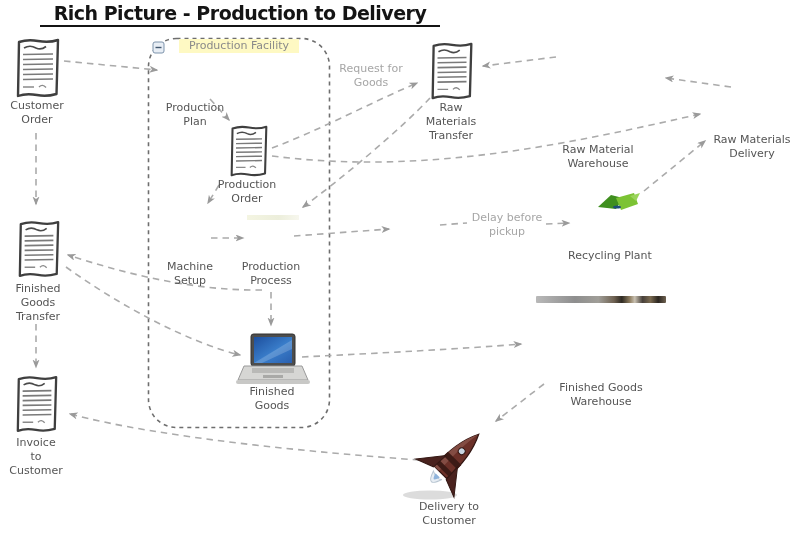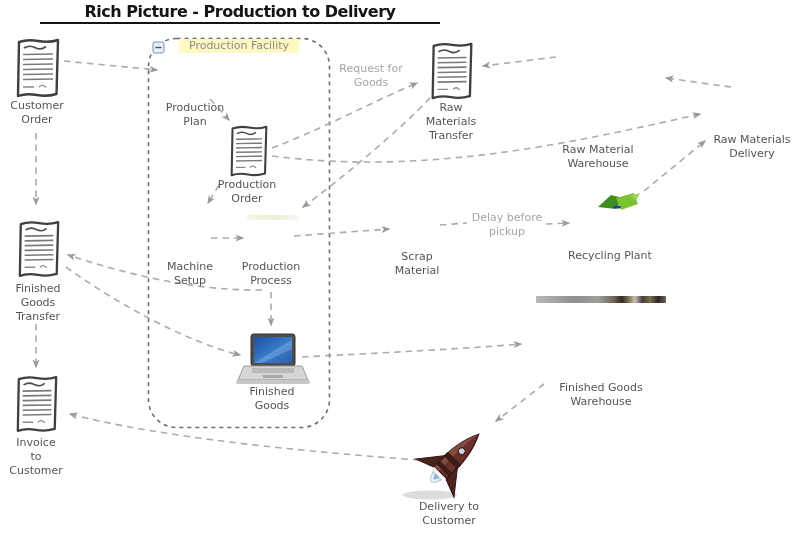--- a/index.html
+++ b/index.html
@@ -3,21 +3,21 @@
 <meta charset="utf-8">
 <style>
   html,body{margin:0;padding:0;background:#fff;}
   #canvas{
     position:relative;width:800px;height:535px;background:#fff;overflow:hidden;
     font-family:"DejaVu Sans",sans-serif;
   }
   #stage{position:absolute;left:0;top:0;}
   .title{
     position:absolute;left:40px;top:2px;width:400px;text-align:center;
-    font-size:16px;font-weight:bold;color:#141414;letter-spacing:-0.5px;
+    font-size:19px;font-weight:bold;color:#141414;letter-spacing:-0.5px;
     border-bottom:2px solid #141414;padding-bottom:1px;
   }
   .lbl{
     position:absolute;text-align:center;font-size:11px;line-height:1.28;
     color:#555;white-space:pre-line;letter-spacing:0px;
   }
   .lbl.light{color:#a6a6a6;}
   .lbl.gray{color:#8a8a8a;background:#fef9c3;}
   .photo-strip{
     position:absolute;left:536px;top:296px;width:130px;height:7px;
@@ -150,22 +150,20 @@
   <div class="lbl" style="left:548px;top:99px;width:100px;margin-top:44px;">Raw Material
 Warehouse</div>
   <div class="lbl" style="left:702px;top:133px;width:100px;">Raw Materials
 Delivery</div>
   <div class="lbl" style="left:154px;top:260px;width:72px;">Machine
 Setup</div>
   <div class="lbl light" style="left:467px;top:211px;width:80px;">Delay before
 pickup</div>
   <div class="lbl" style="left:232px;top:260px;width:78px;">Production
 Process</div>
-  <div class="lbl" style="left:381px;top:250px;width:72px;">Scrap
-Material</div>
   <div class="lbl" style="left:560px;top:249px;width:100px;">Recycling Plant</div>
   <div class="lbl" style="left:2px;top:282px;width:72px;">Finished
 Goods
 Transfer</div>
   <div class="lbl" style="left:236px;top:385px;width:72px;">Finished
 Goods</div>
   <div class="lbl" style="left:546px;top:381px;width:110px;">Finished Goods
 Warehouse</div>
   <div class="lbl" style="left:0px;top:436px;width:72px;">Invoice
 to

